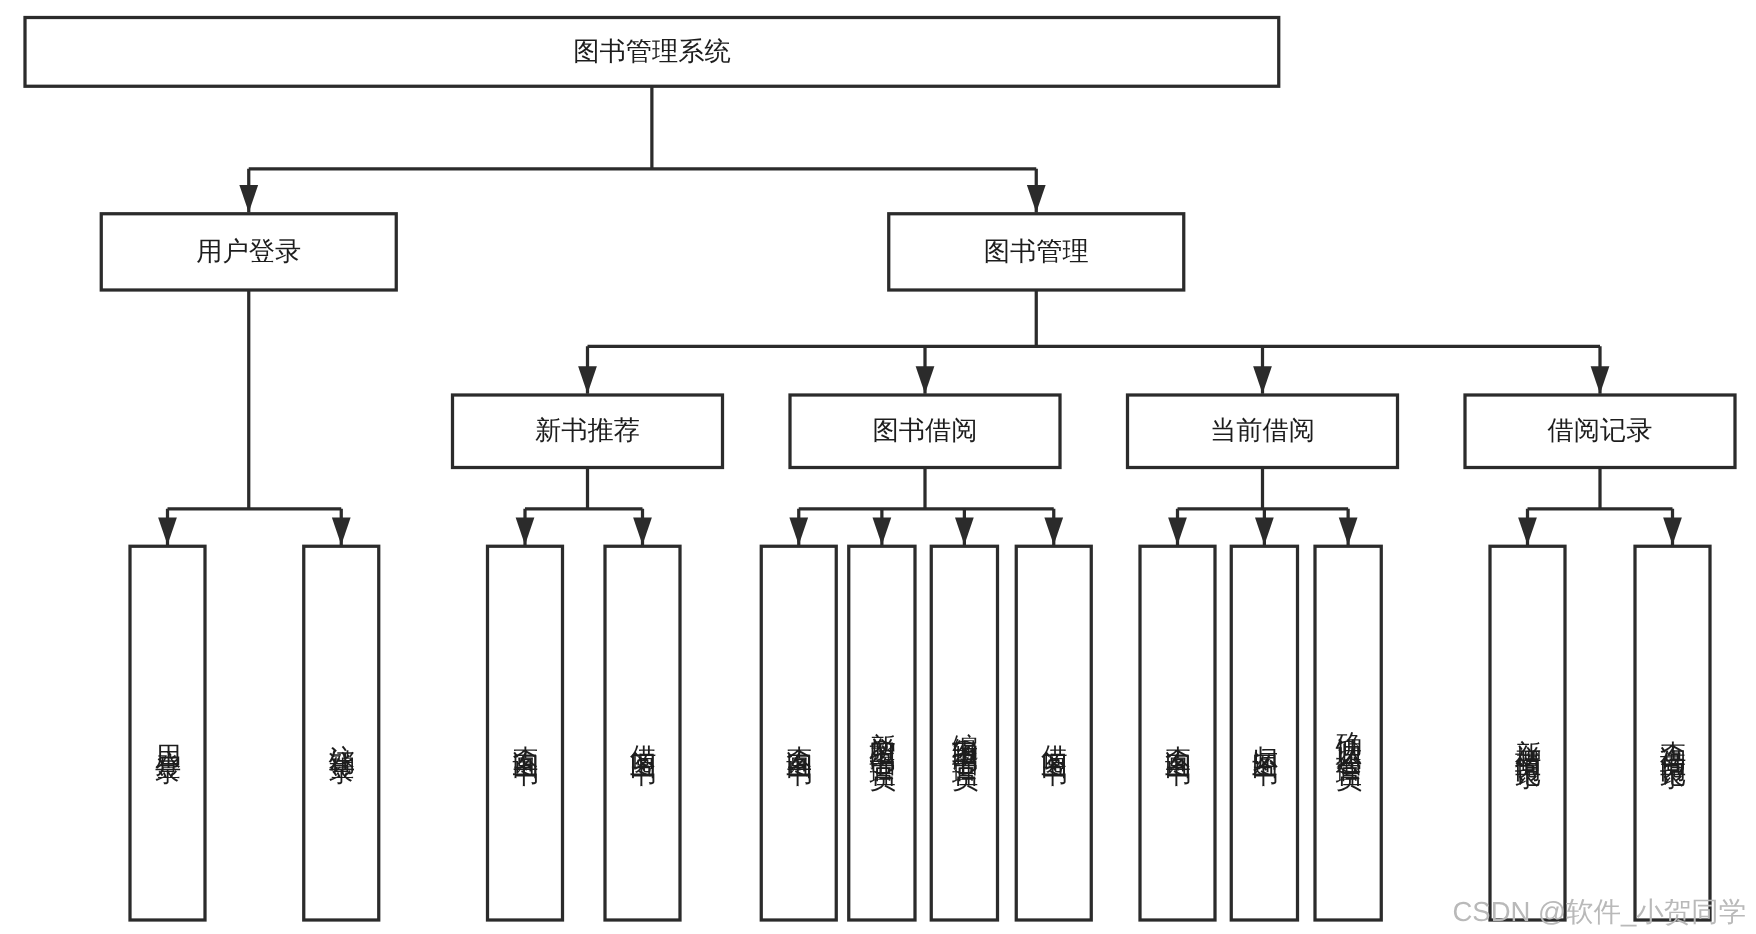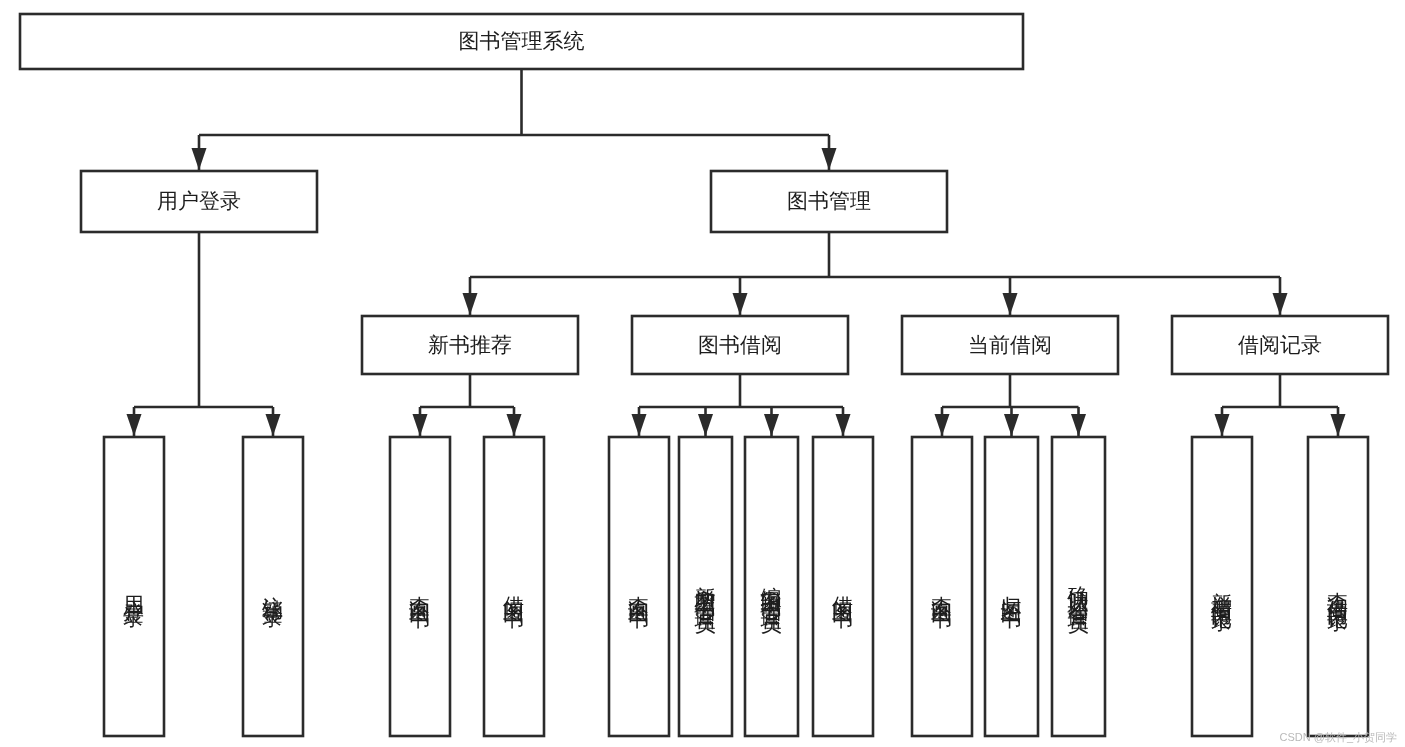--- a/index.html
+++ b/index.html
@@ -59,21 +59,21 @@
     display: flex;
     align-items: center;
     justify-content: center;
     pointer-events: none;
   }
   .watermark {
     position: absolute;
     right: 8px;
     bottom: 2px;
     font-family: "Liberation Sans", "DejaVu Sans", sans-serif;
-    font-size: 11px;
+    font-size: 22px;
     color: #b9b9b9;
     white-space: nowrap;
   }
 </style>
 </head>
 <body>
 
 <div id="stage">
   <svg class="diagram" viewBox="0 0 1405 747">
     <g id="edges-layer">

